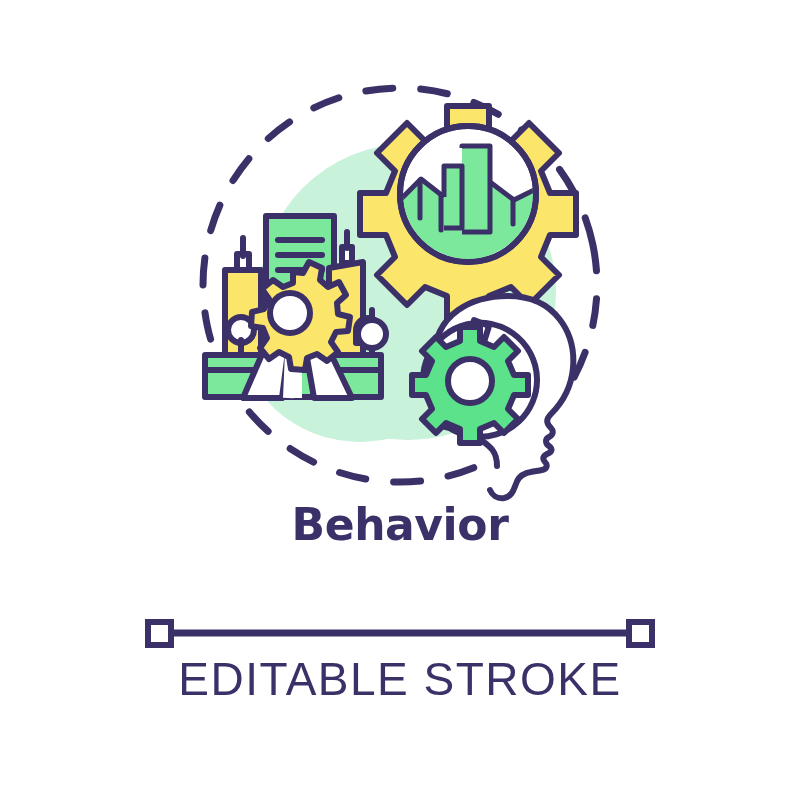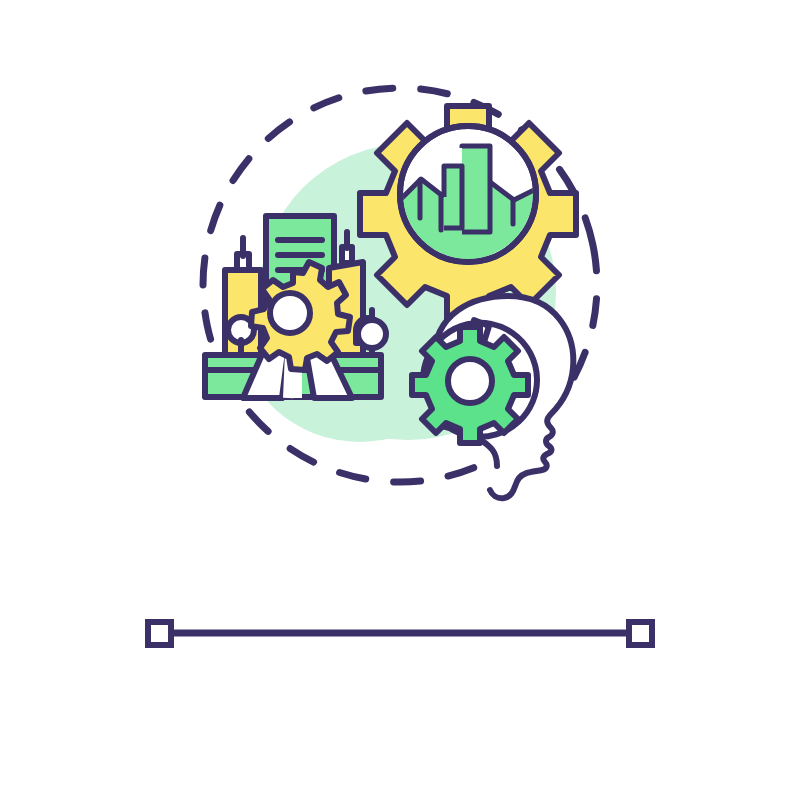--- a/index.html
+++ b/index.html
@@ -177,16 +177,18 @@
     </g>
 
     <g>
       <line x1="160" y1="633" x2="640" y2="633" stroke="#3b3168" stroke-width="7"></line>
       <rect x="148" y="622" width="23" height="23" fill="#ffffff" stroke="#3b3168" stroke-width="6"></rect>
       <rect x="629" y="622" width="23" height="23" fill="#ffffff" stroke="#3b3168" stroke-width="6"></rect>
     </g>
   </svg>
 
   <div class="title-block">
+    <div class="title-line">Behavior</div>
   </div>
 
+  <div class="stroke-label">EDITABLE STROKE</div>
 
 </div>
 
 </body></html>

